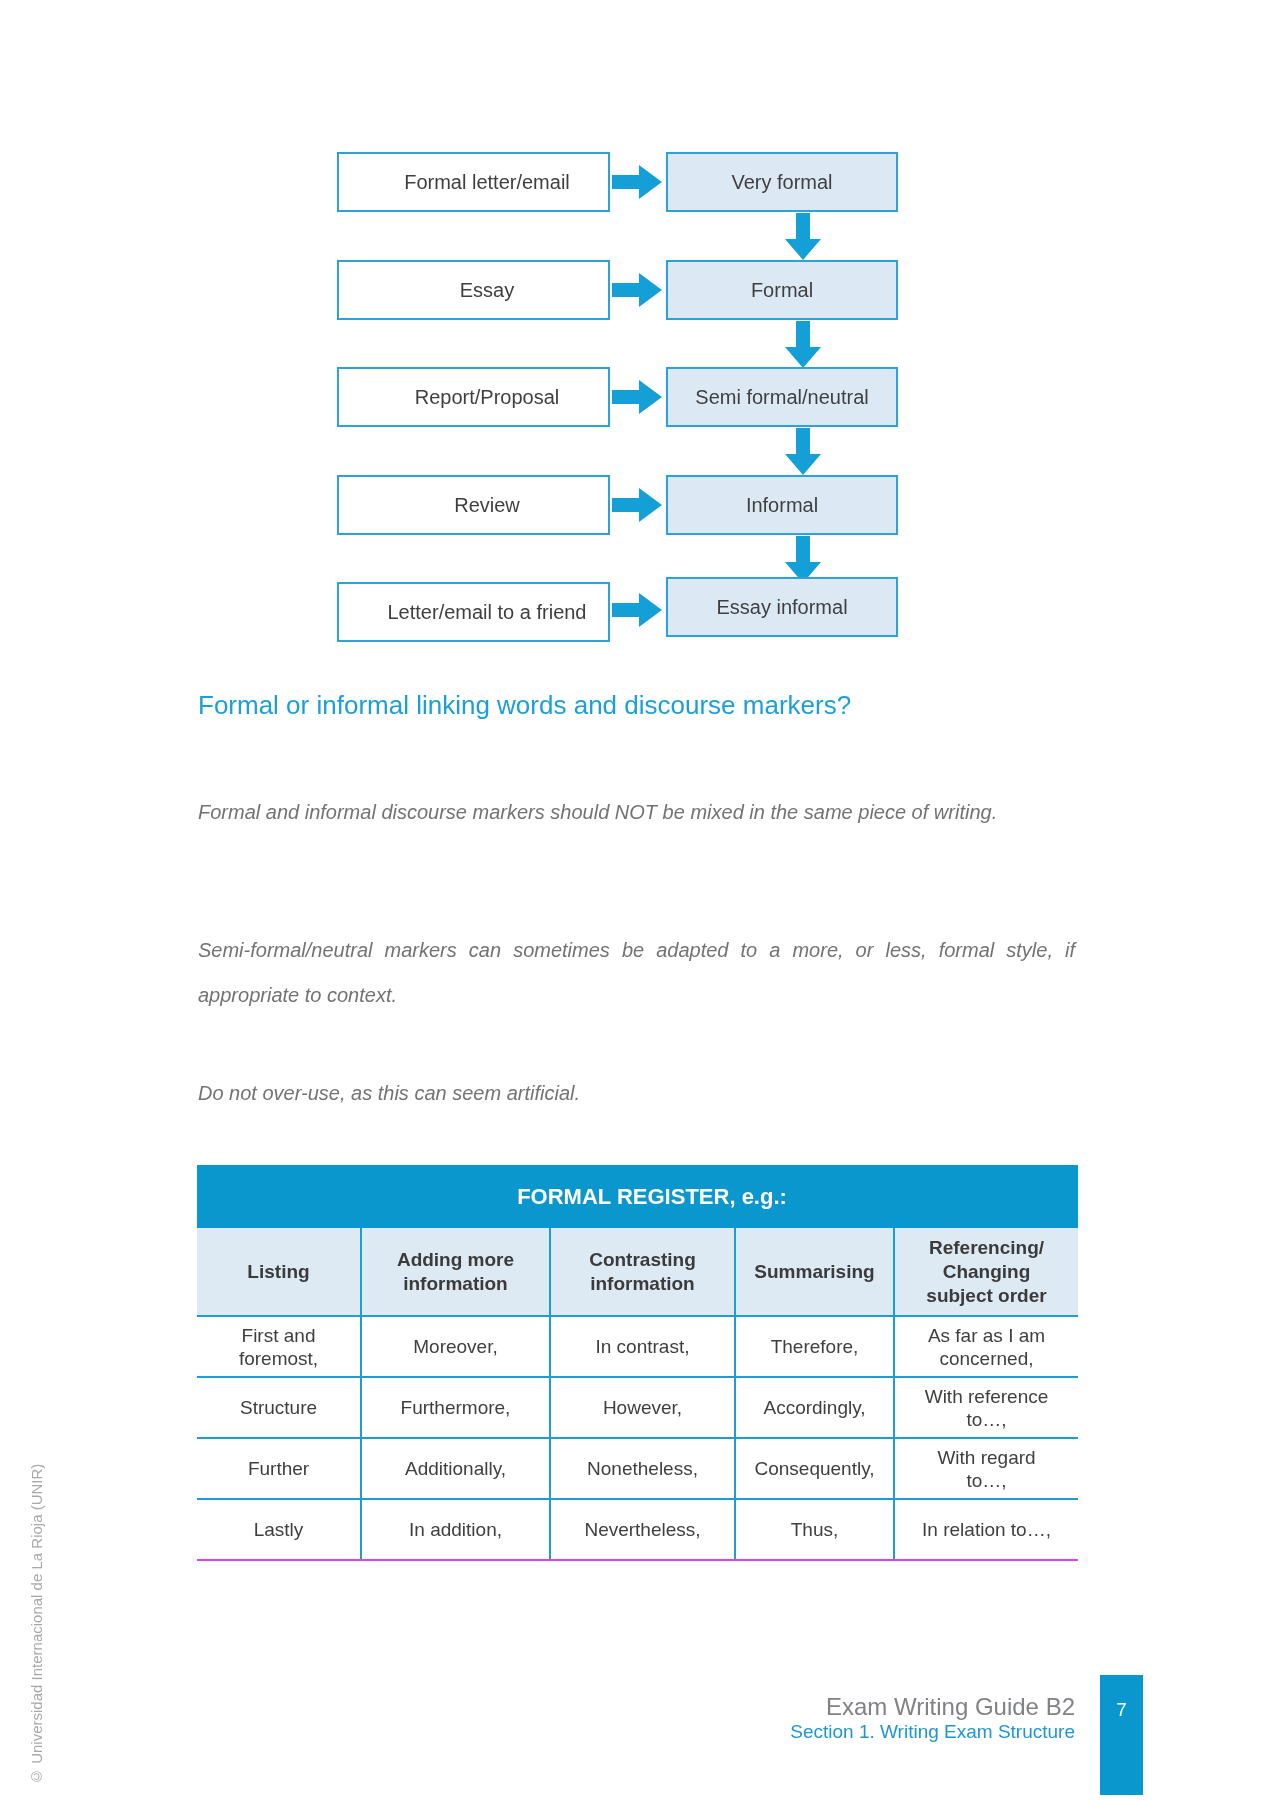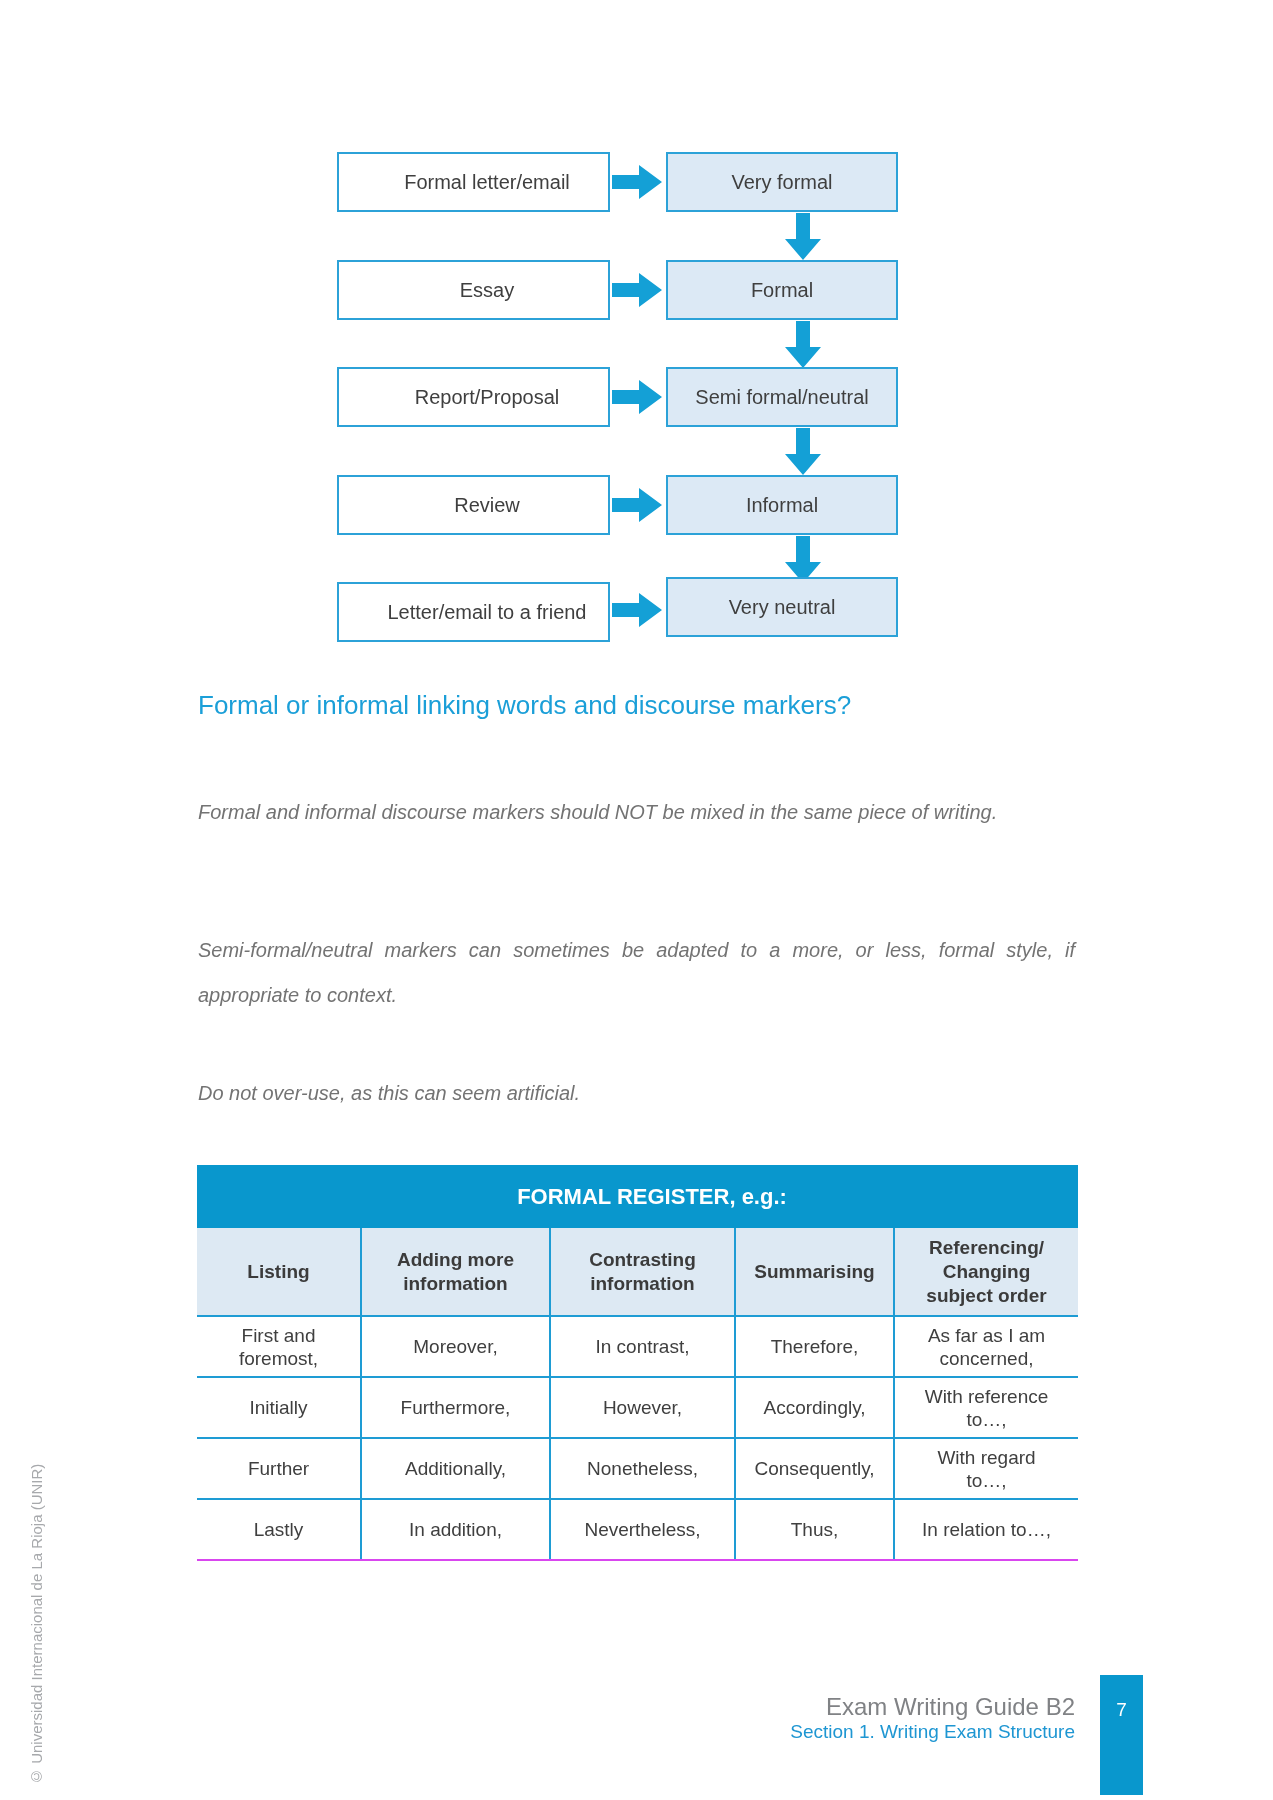--- a/index.html
+++ b/index.html
@@ -143,21 +143,21 @@
           <path d="M11,0 L25,0 L25,26 L36,26 L18,47 L0,26 L11,26 Z" fill="#14a0d6"></path>
         </svg>
     </div>
 
     <div class="fc-box fc-left" style="top:582px">Letter/email to a friend</div>
     <div class="fc-arrow-right" style="top:593px">
       <svg width="50" height="34" viewBox="0 0 50 34">
           <path d="M0,10 L27,10 L27,0 L50,17 L27,34 L27,24 L0,24 Z" fill="#14a0d6"></path>
         </svg>
     </div>
-    <div class="fc-box fc-right" style="top:577px">Very neutral</div>
+    <div class="fc-box fc-right" style="top:577px">Essay informal</div>
   </div>
 
   <div class="heading">Formal or informal linking words and discourse markers?</div>
 
   <div class="para para1">Formal and informal discourse markers should NOT be mixed in the same piece of writing.</div>
   <div class="para para2">Semi-formal/neutral markers can sometimes be adapted to a more, or less, formal style, if appropriate to context.</div>
   <div class="para para3">Do not over-use, as this can seem artificial.</div>
 
   <div class="tbl">
     <div class="tbl-title">FORMAL REGISTER, e.g.:</div>
@@ -178,21 +178,21 @@
       <div class="tbl-grid tbl-row">
         <div class="cell">First and
 foremost,</div>
         <div class="cell">Moreover,</div>
         <div class="cell">In contrast,</div>
         <div class="cell">Therefore,</div>
         <div class="cell">As far as I am
 concerned,</div>
       </div>
       <div class="tbl-grid tbl-row">
-        <div class="cell">Initially</div>
+        <div class="cell">Structure</div>
         <div class="cell">Furthermore,</div>
         <div class="cell">However,</div>
         <div class="cell">Accordingly,</div>
         <div class="cell">With reference
 to…,</div>
       </div>
       <div class="tbl-grid tbl-row">
         <div class="cell">Further</div>
         <div class="cell">Additionally,</div>
         <div class="cell">Nonetheless,</div>

